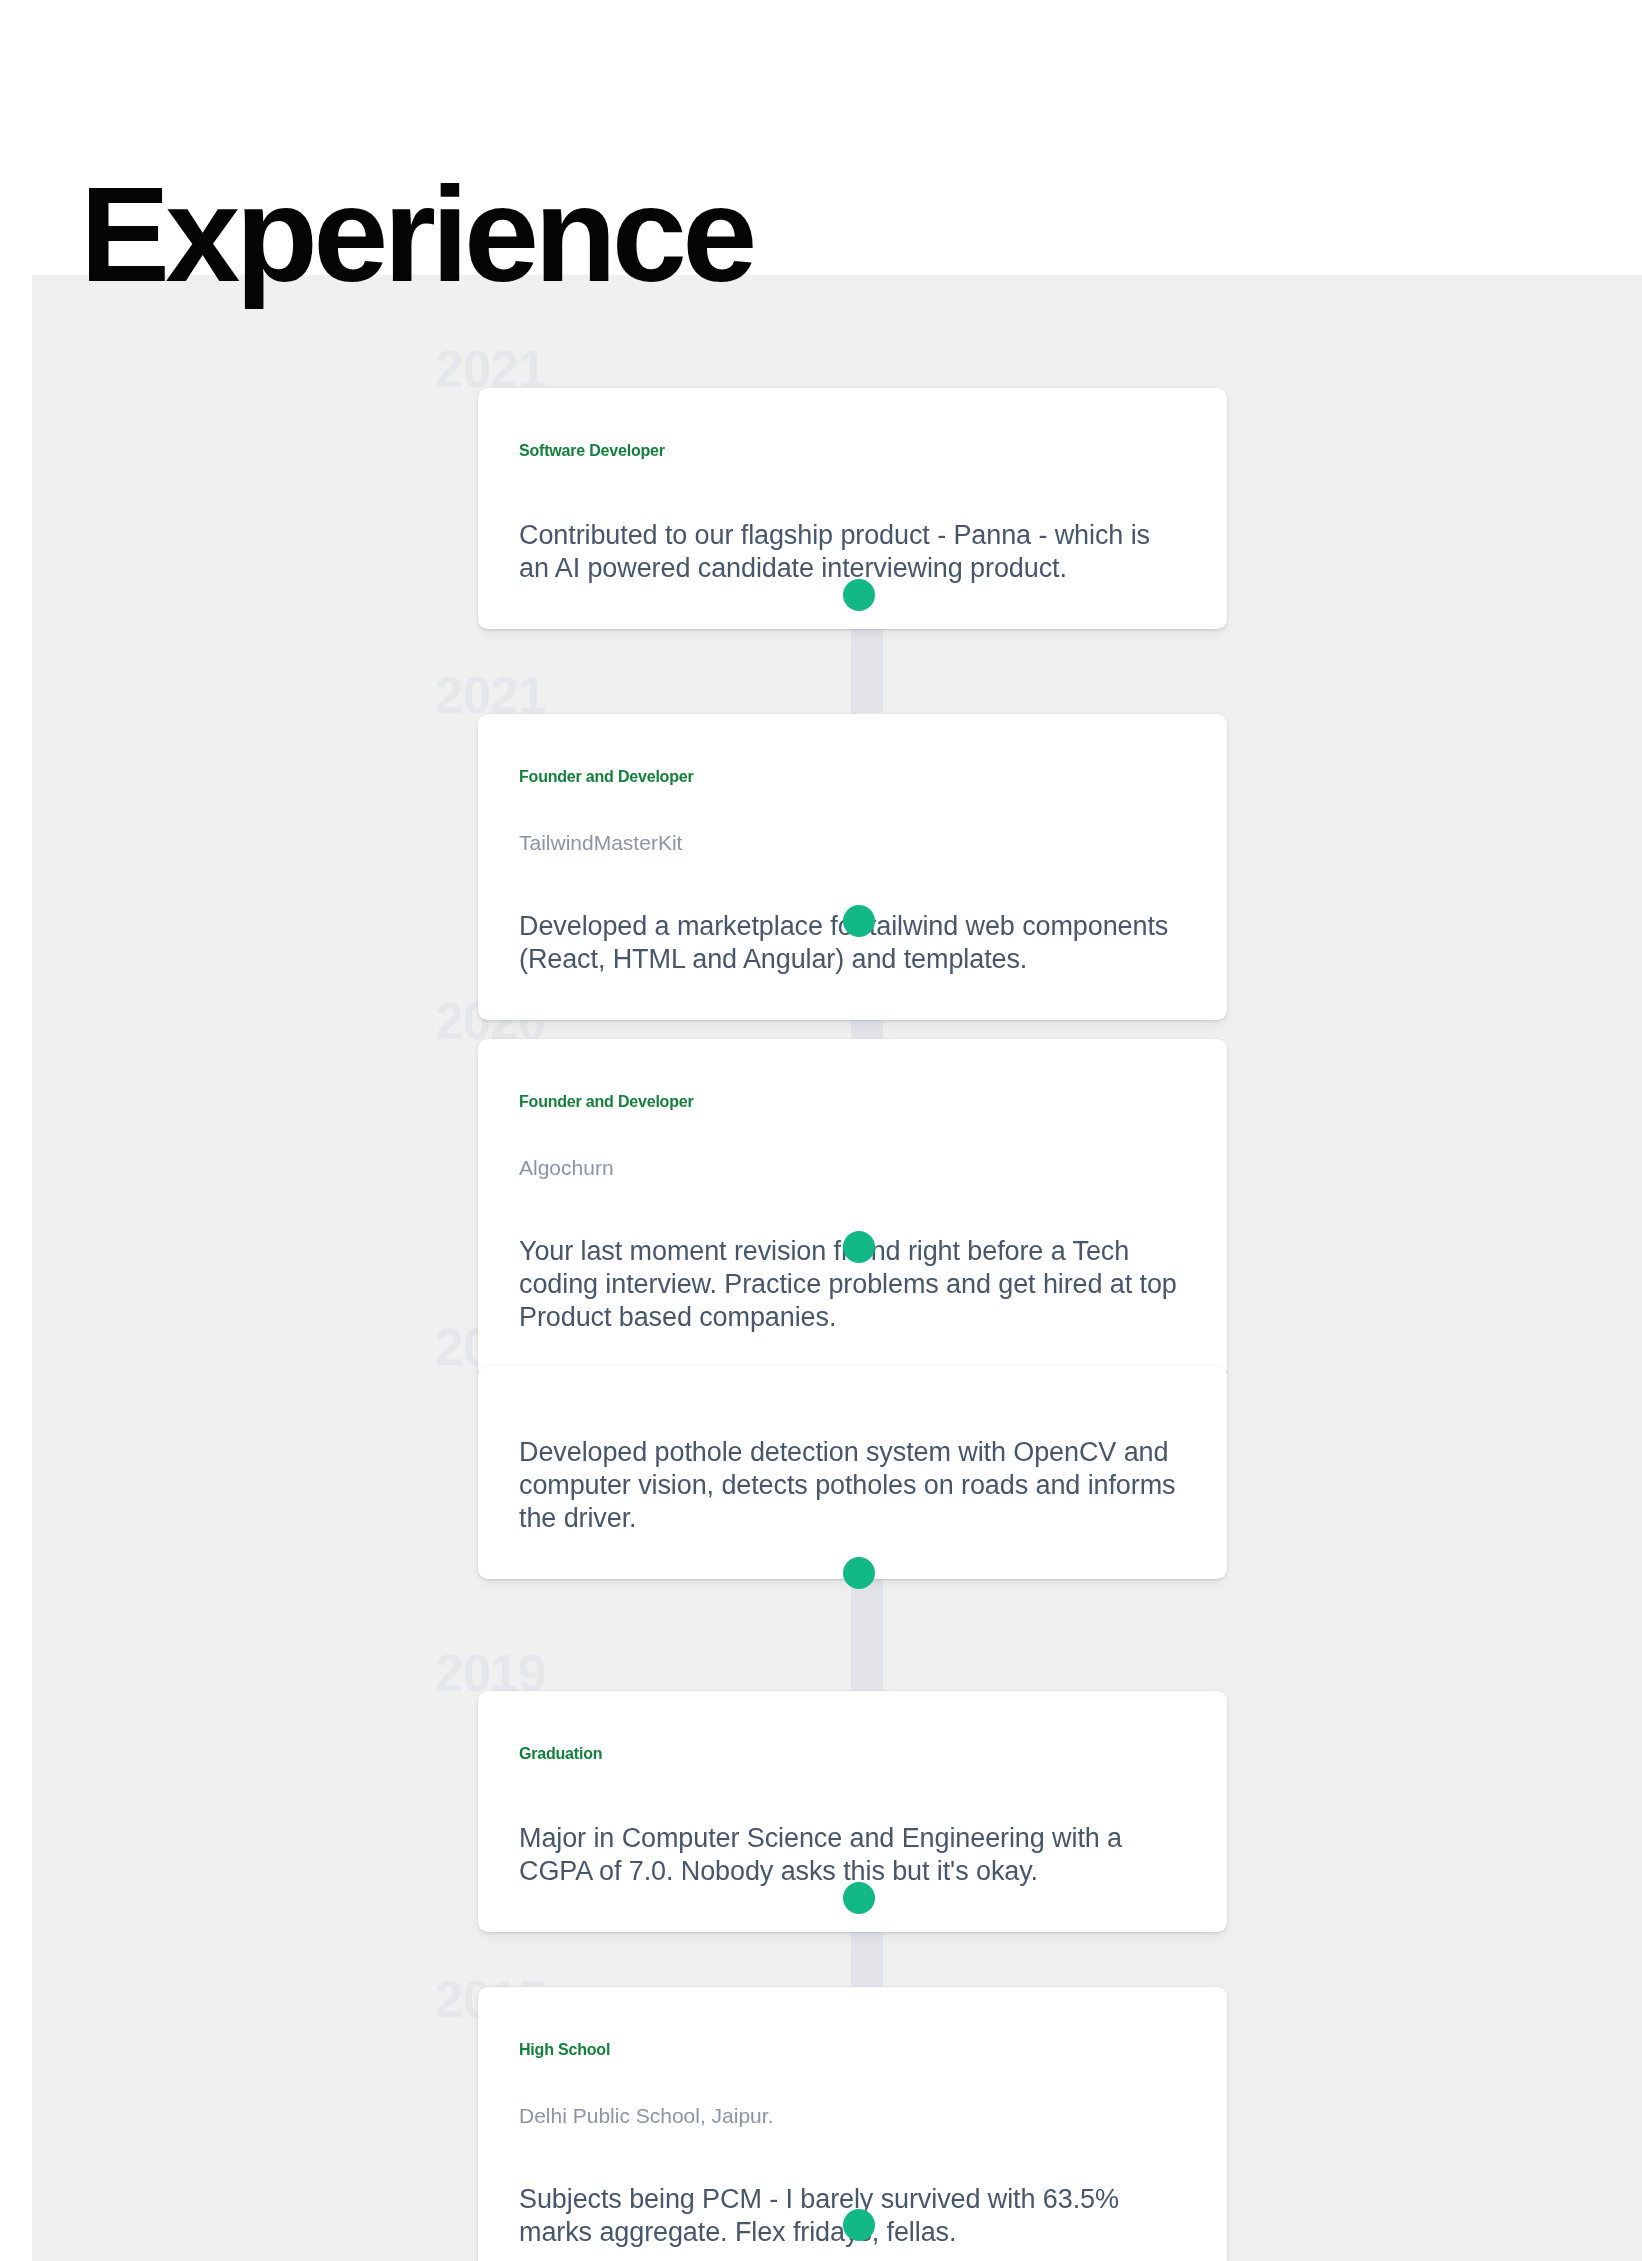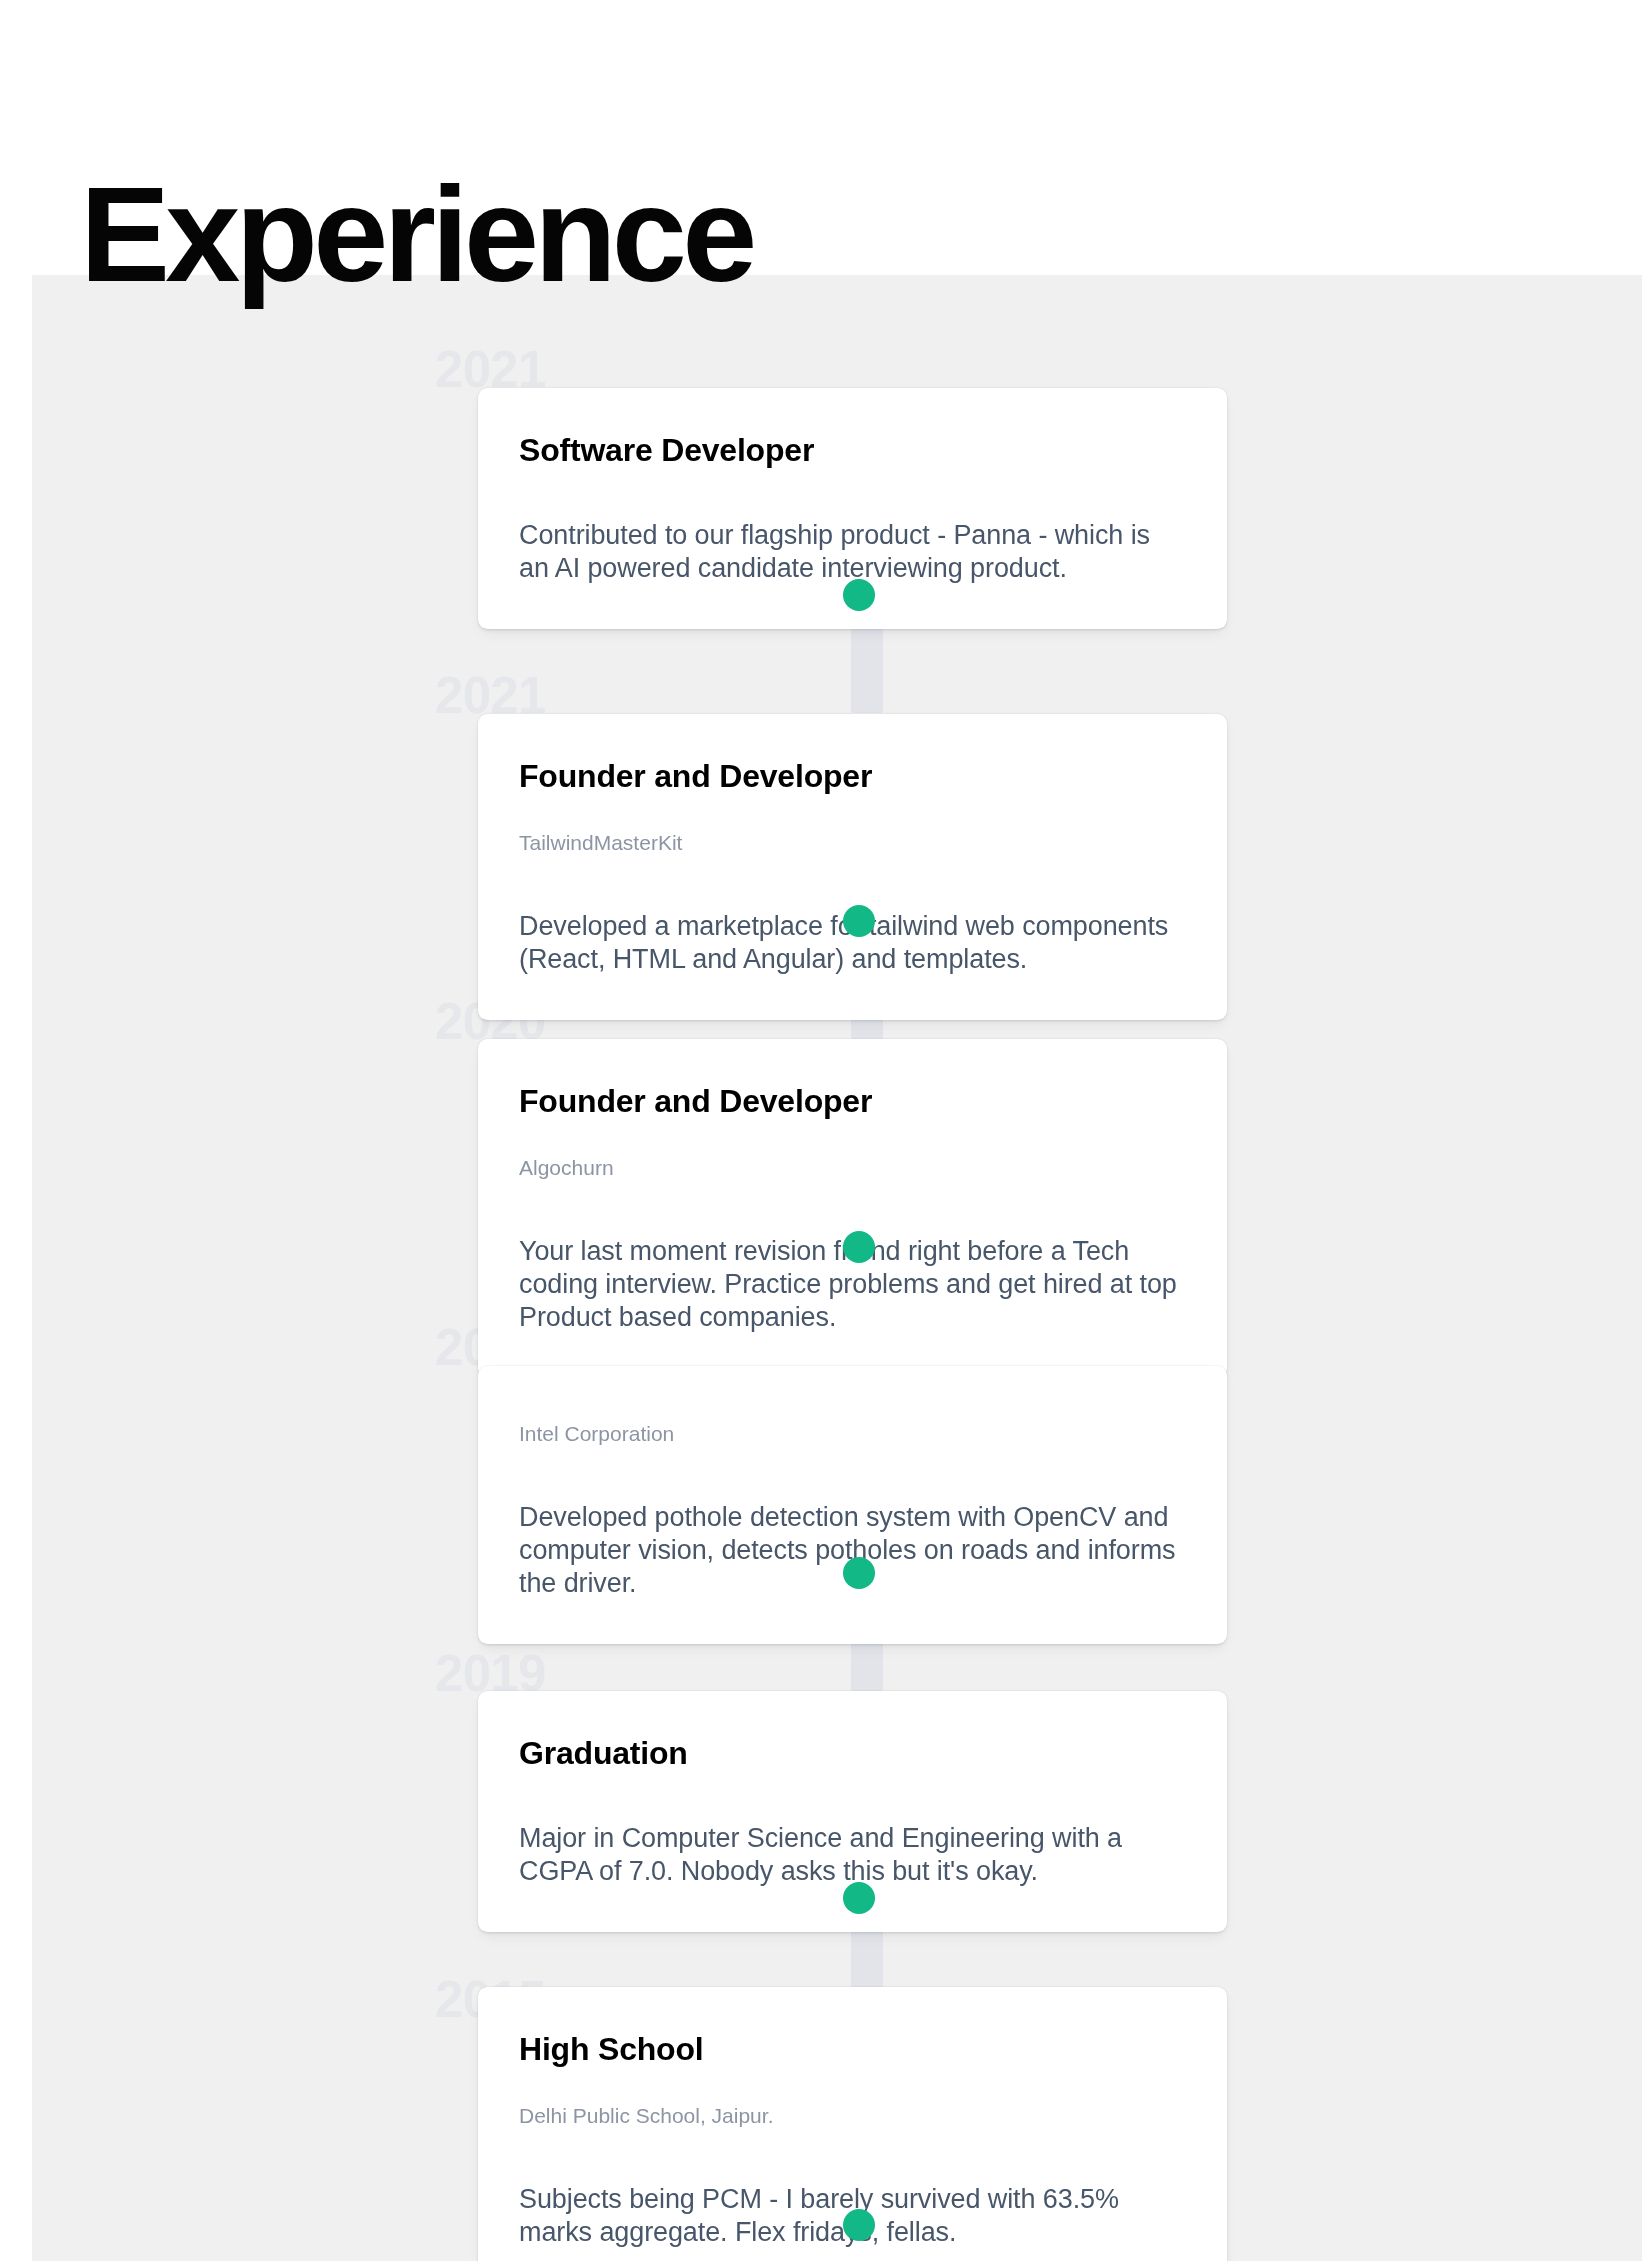--- a/index.html
+++ b/index.html
@@ -91,24 +91,24 @@
     background: #ffffff;
     border-radius: 9.7px;
     box-shadow: 0 0.7px 2.1px rgba(16,24,40,0.10),
                 0 7px 15px -4.1px rgba(16,24,40,0.07),
                 0 1.4px 4.1px rgba(16,24,40,0.04);
     z-index: 5;
     padding: 32px 25px 28px 25px;
   }
 
   .card-title {
-    font-size: 32px;
+    font-size: 16px;
     line-height: 29px;
     font-weight: 700;
-    color: #000000;
+    color: #15803d;
     letter-spacing: -0.2px;
   }
 
   .card-subtitle {
     margin-top: 7px;
     font-size: 21px;
     line-height: 26px;
     font-weight: 400;
     color: #8c95a4;
   }
@@ -164,21 +164,20 @@
       <div class="tl-year" style="top: 705px;">2020</div>
       <div class="tl-card" style="top: 764px; min-height: 200px;">
         <div class="card-title">Founder and Developer</div>
         <div class="card-subtitle">Algochurn</div>
         <div class="card-desc">Your last moment revision friend right before a Tech coding interview. Practice problems and get hired at top Product based companies.</div>
       </div>
       <div class="tl-dot" style="top: 956px; background: rgb(18, 184, 134);"></div>
       <div class="tl-line" style="top: 1288px; height: 128px;"></div>
       <div class="tl-year" style="top: 1031px;">2019</div>
       <div class="tl-card" style="top: 1091px; min-height: 200px;">
-        <div class="card-subtitle">Intel Corporation</div>
         <div class="card-desc">Developed pothole detection system with OpenCV and computer vision, detects potholes on roads and informs the driver.</div>
       </div>
       <div class="tl-dot" style="top: 1282px; background: rgb(18, 184, 134);"></div>
       <div class="tl-line" style="top: 1614px; height: 128px;"></div>
       <div class="tl-year" style="top: 1357px;">2019</div>
       <div class="tl-card" style="top: 1416px; min-height: 200px;">
         <div class="card-title">Graduation</div>
         <div class="card-desc">Major in Computer Science and Engineering with a CGPA of 7.0. Nobody asks this but it's okay.</div>
       </div>
       <div class="tl-dot" style="top: 1607px; background: rgb(18, 184, 134);"></div>

